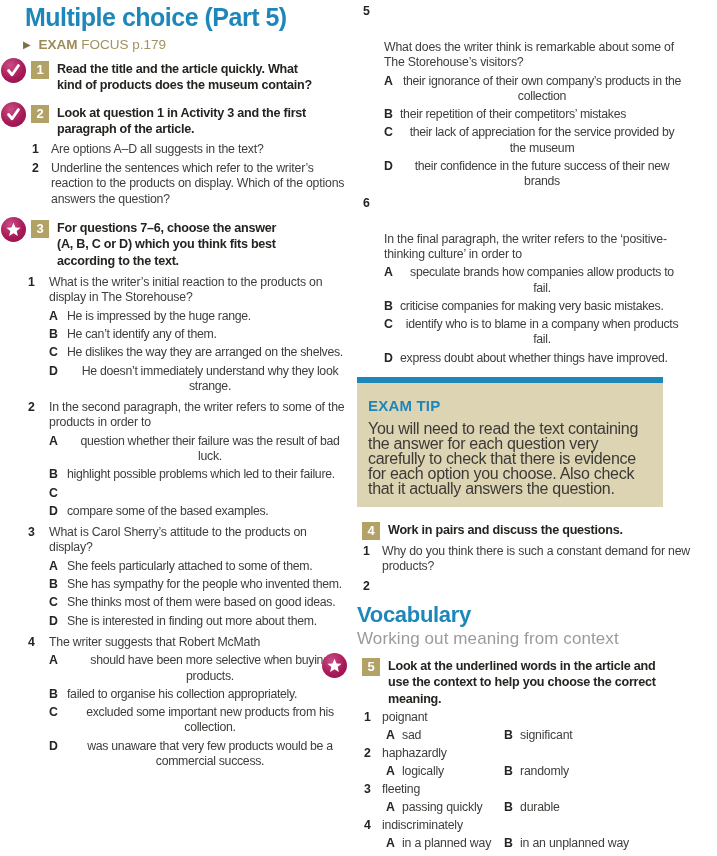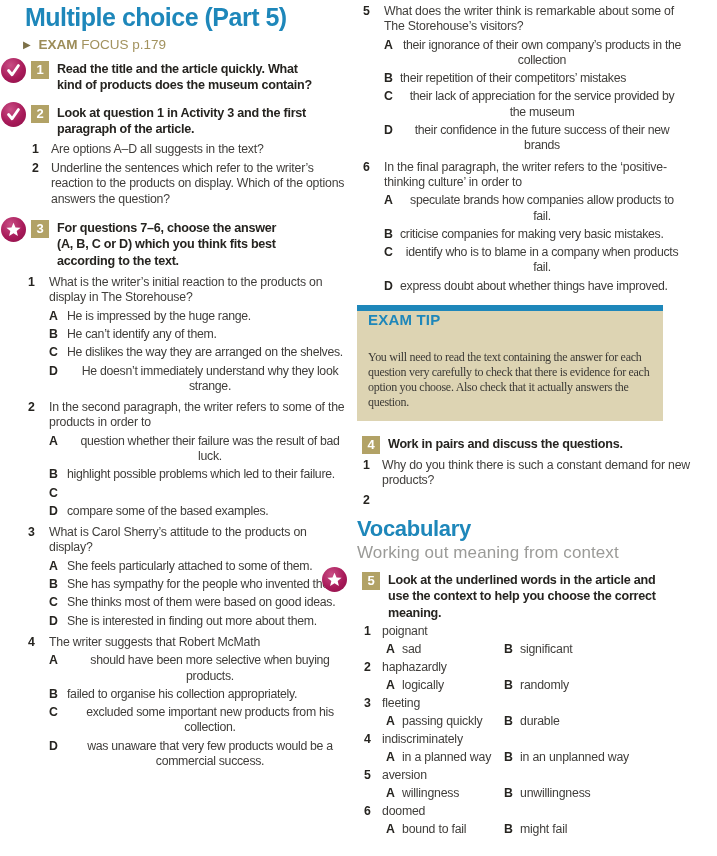--- a/index.html
+++ b/index.html
@@ -45,32 +45,32 @@
   .col-left  .subq { padding-left:32px; }
   .col-right .subq { padding-left:6px; }
   .subq-num  { flex:0 0 19px; font-weight:bold; color:#262420; font-size:12.3px; line-height:15.3px; }
   .subq-text { font-size:12.3px; line-height:15.3px; }
 
   .q { display:flex; margin-top:6px; }
   .col-left  .q { padding-left:28px; }
   .col-right .q { padding-left:6px; }
   .q-num  { flex:0 0 21px; font-weight:bold; color:#262420; font-size:12.3px; line-height:15.3px; }
   .q-body { flex:1; min-width:0; }
-  .col-right .q-body { max-width:300px; }
+  .col-right .q-body { max-width:300px;margin-top:36px; }
   .q-text { font-size:12.3px; line-height:15.3px; }
   .opt { display:flex; margin-top:3px; }
   .opt-letter { flex:0 0 18px; font-weight:bold; color:#262420; font-size:12.3px; line-height:15.3px; }
   .col-right .opt-letter { flex:0 0 16px; }
   .opt-text { font-size:12.3px; line-height:15.3px; letter-spacing:-0.3px;text-align:center; }
 
   .exam-tip { margin-top:11px; width:306px; }
   .tip-bar   { height:6px; background:#1e87ba; }
-  .tip-inner { background:#ddd4b3; padding:0 10px 11px 11px; }
+  .tip-inner { background:#ddd4b3; padding:14px 10px 11px 11px; }
   .tip-heading { color:#1e87ba; font-size:15px; font-weight:bold; letter-spacing:0.2px; }
-  .tip-text { margin-top:22px; font-size:12px; line-height:15px; color:#3c3a36; letter-spacing:-0.3px;font-family:Liberation Serif, serif; }
+  .tip-text { margin-top:7px; font-size:16px; line-height:15px; color:#3c3a36; letter-spacing:-0.3px; }
 
   .vocab-heading { margin-top:8px; font-size:22px; color:#1e87ba; font-weight:bold; letter-spacing:-0.3px; }
   .vocab-subheading { margin-top:1px; font-size:17px; color:#9b9b98; font-weight:normal; letter-spacing:0.1px; }
 
   .vitem { margin-top:3px; padding-left:7px; }
   .v-row { display:flex; }
   .v-num  { flex:0 0 18px; font-weight:bold; color:#262420; font-size:12.3px; line-height:15px; }
   .v-word { font-size:12.3px; line-height:15px; }
   .v-opts { display:flex; margin-top:3px; padding-left:22px; }
   .v-opt { display:flex; }

